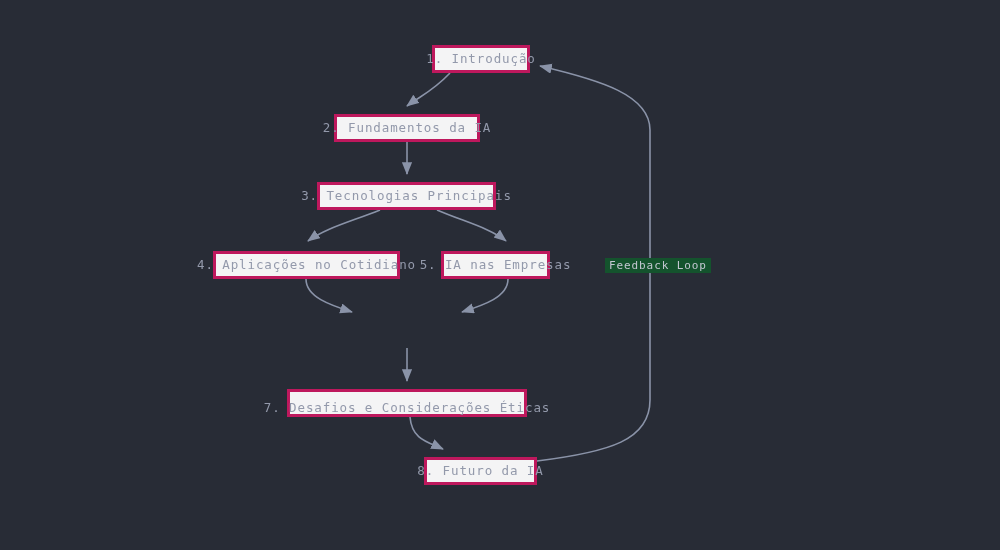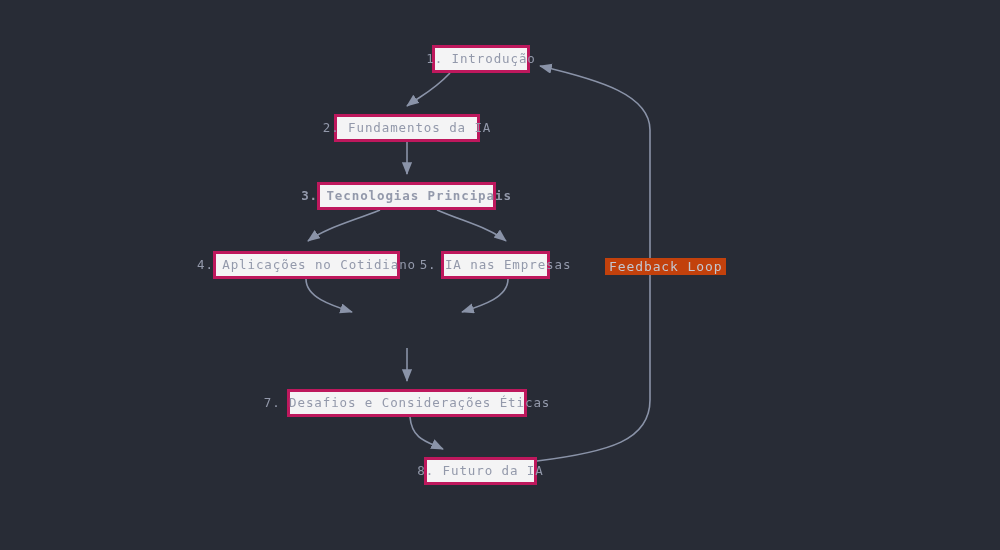--- a/index.html
+++ b/index.html
@@ -37,24 +37,24 @@
     display: flex;
     align-items: center;
     justify-content: center;
     white-space: nowrap;
     line-height: 1;
   }
   .edge-label {
     position: absolute;
     color: #c3c7d1;
     font-family: "DejaVu Sans Mono", monospace;
-    font-size: 13px;
+    font-size: 11px;
     letter-spacing: 0.9px;
     white-space: nowrap;
-    background: #c2410c;
+    background: #14532d;
     padding: 2px 4px;
     line-height: 1;
   }
 </style>
 </head>
 <body>
 
 <div id="canvas">
 
   <svg id="edges" viewBox="0 0 1000 550" xmlns="http://www.w3.org/2000/svg">
@@ -87,34 +87,34 @@
   </svg>
 
   <div class="node" style="left:432px; top:45px; width:98px; height:28px;">
     <span>1. Introdução</span>
   </div>
 
   <div class="node" style="left:334px; top:114px; width:146px; height:28px;">
     <span>2. Fundamentos da IA</span>
   </div>
 
-  <div class="node" style="left:317px; top:182px; width:179px; height:28px;font-weight:bold;">
+  <div class="node" style="left:317px; top:182px; width:179px; height:28px;">
     <span>3. Tecnologias Principais</span>
   </div>
 
   <div class="node" style="left:213px; top:251px; width:187px; height:28px;text-align:right;">
     <span>4. Aplicações no Cotidiano</span>
   </div>
 
   <div class="node" style="left:441px; top:251px; width:109px; height:28px;">
     <span>5. IA nas Empresas</span>
   </div>
 
 
-  <div class="node" style="left:287px; top:389px; width:240px; height:28px;">
+  <div class="node" style="left:287px; top:389px; width:240px; height:28px;align-items:flex-end;">
     <span>7. Desafios e Considerações Éticas</span>
   </div>
 
   <div class="node" style="left:424px; top:457px; width:113px; height:28px;">
     <span>8. Futuro da IA</span>
   </div>
 
   <div class="edge-label" style="left:605px; top:258px;">
     <span>Feedback Loop</span>
   </div>

